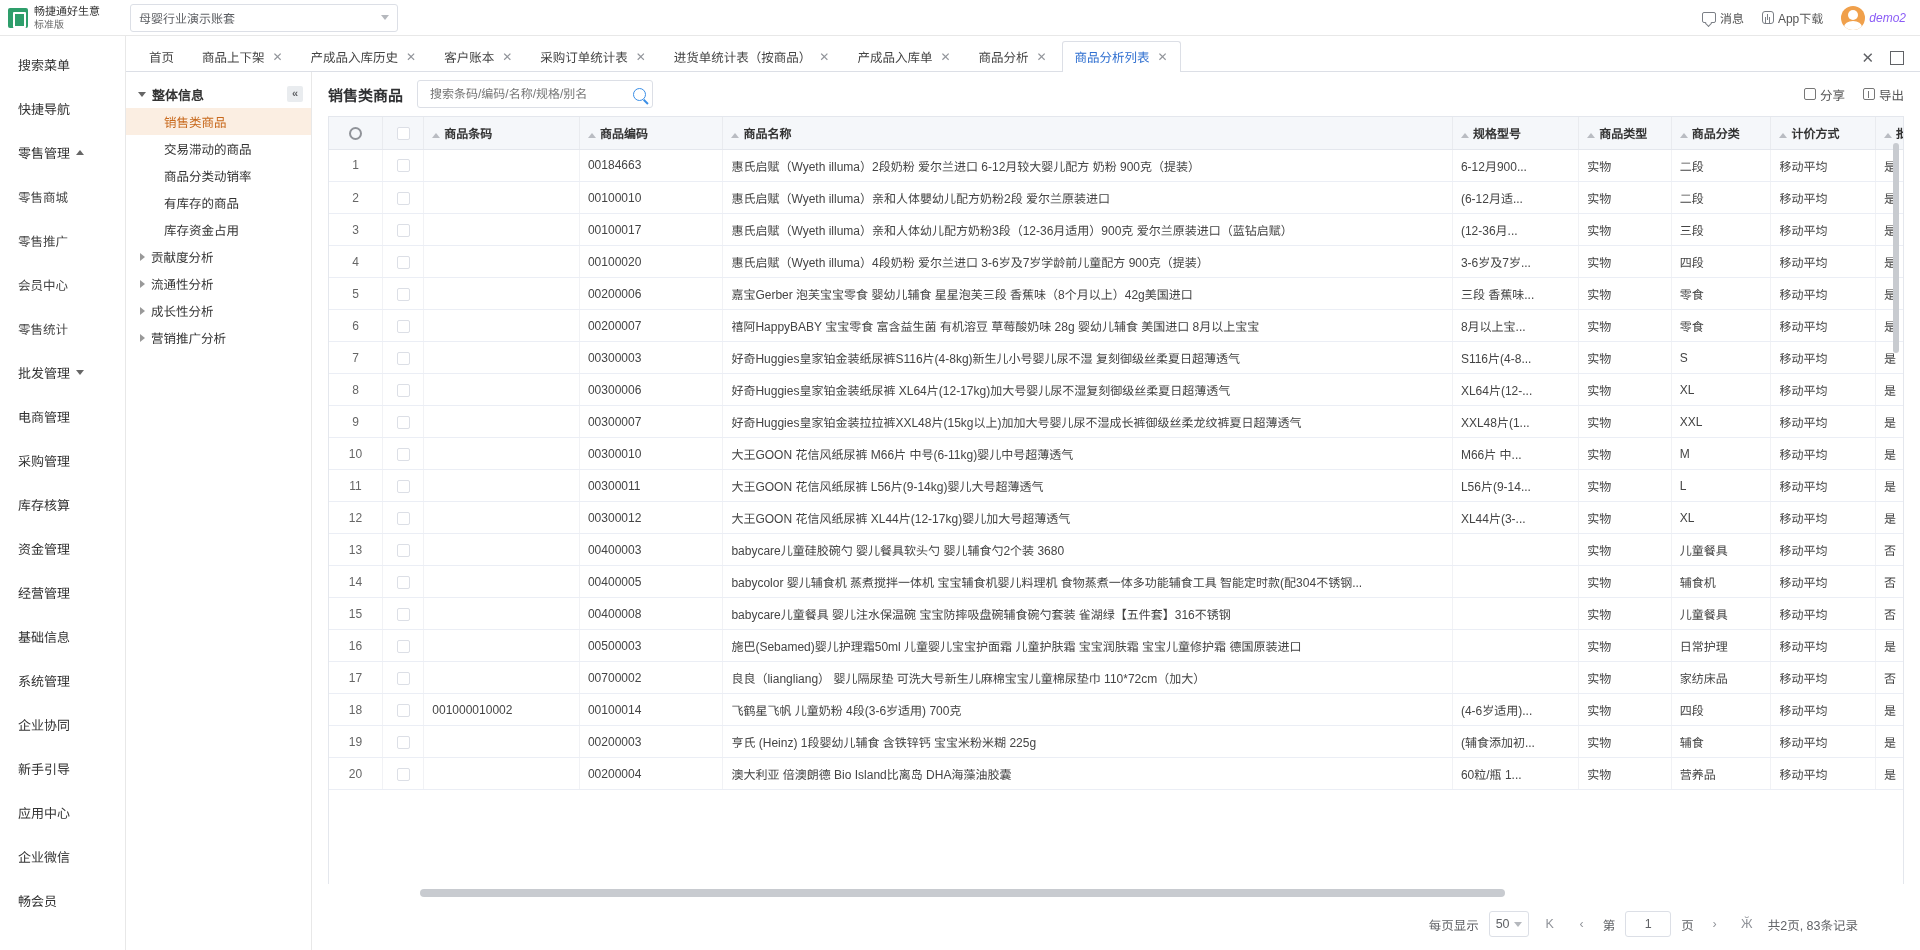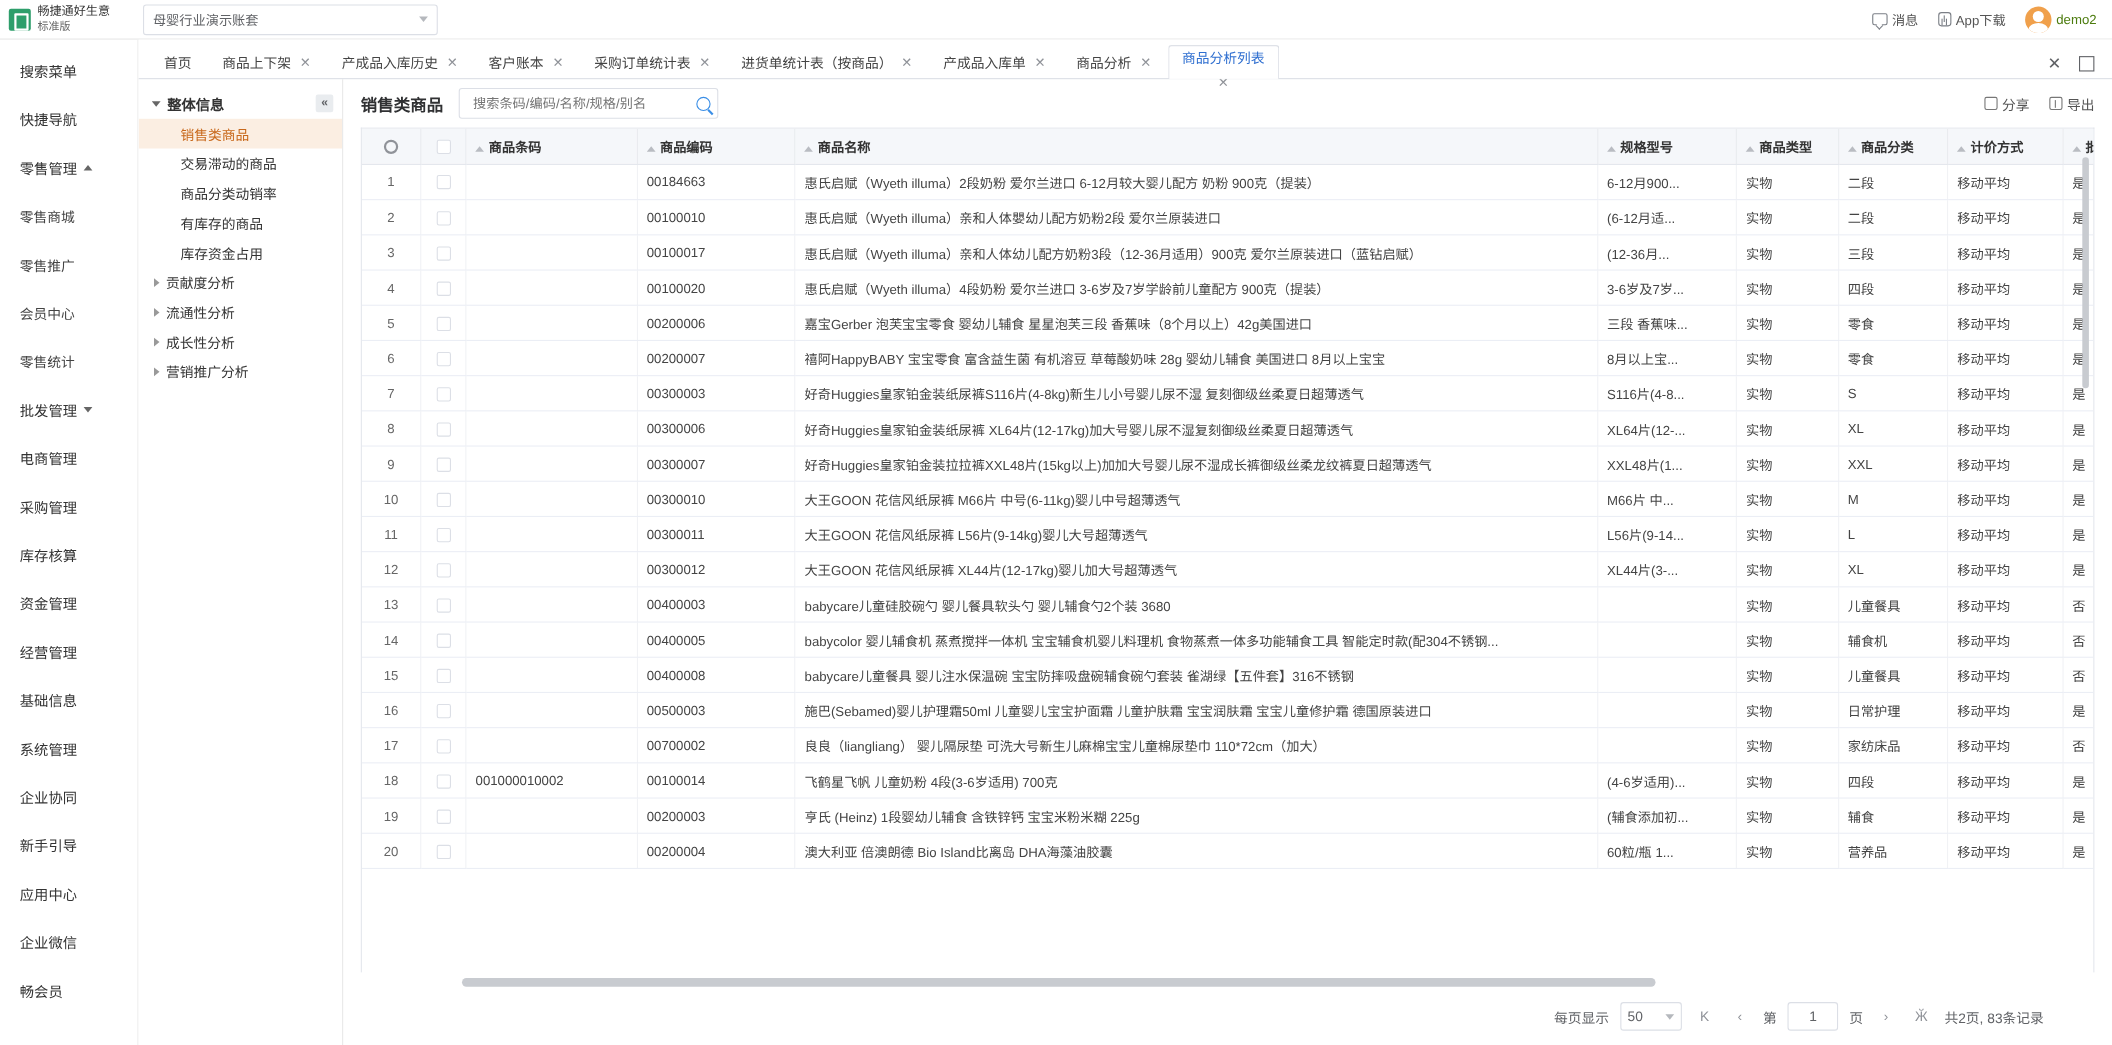--- a/index.html
+++ b/index.html
@@ -142,21 +142,21 @@
     background: #fff;
   }
   .avatar:after {
     content: "";
     position: absolute;
     left: 3px; top: 15px;
     width: 18px; height: 12px;
     border-radius: 50%;
     background: #fff;
   }
-  .username { color: #4d7c0f; font-size: 12px; }
+  .username { color: #8b5cf6; font-size: 12px; font-style: italic; }
 
   
   .body {
     flex: 1;
     display: flex;
     min-height: 0;
   }
 
   
   .leftmenu {
@@ -223,21 +223,20 @@
     cursor: pointer;
     white-space: nowrap;
   }
   .tab.active {
     background: #fff;
     border-color: #dcdfe6;
     color: #2f6fd0;
     border-radius: 3px 3px 0 0;
     position: relative;
     z-index: 2;
-    flex-direction: column;
   }
   .tab.active:after {
     content: "";
     position: absolute;
     left: 0; right: 0; bottom: -1px;
     height: 1px;
     background: #fff;
   }
   .tab .x {
     color: #909399;
@@ -524,21 +523,21 @@
     display: flex;
     align-items: center;
     justify-content: flex-end;
     gap: 10px;
     padding-right: 62px;
     font-size: 12.5px;
     color: #606266;
     flex: 0 0 52px;
   }
   .pg-select {
-    width: 56px; height: 26px;
+    width: 40px; height: 26px;
     border: 1px solid #dcdfe6;
     border-radius: 3px;
     display: flex; align-items: center; justify-content: space-between;
     padding: 0 6px;
     background: #fff;
   }
   .pg-btn {
     width: 22px; height: 26px;
     display: flex; align-items: center; justify-content: center;
     color: #909399;

